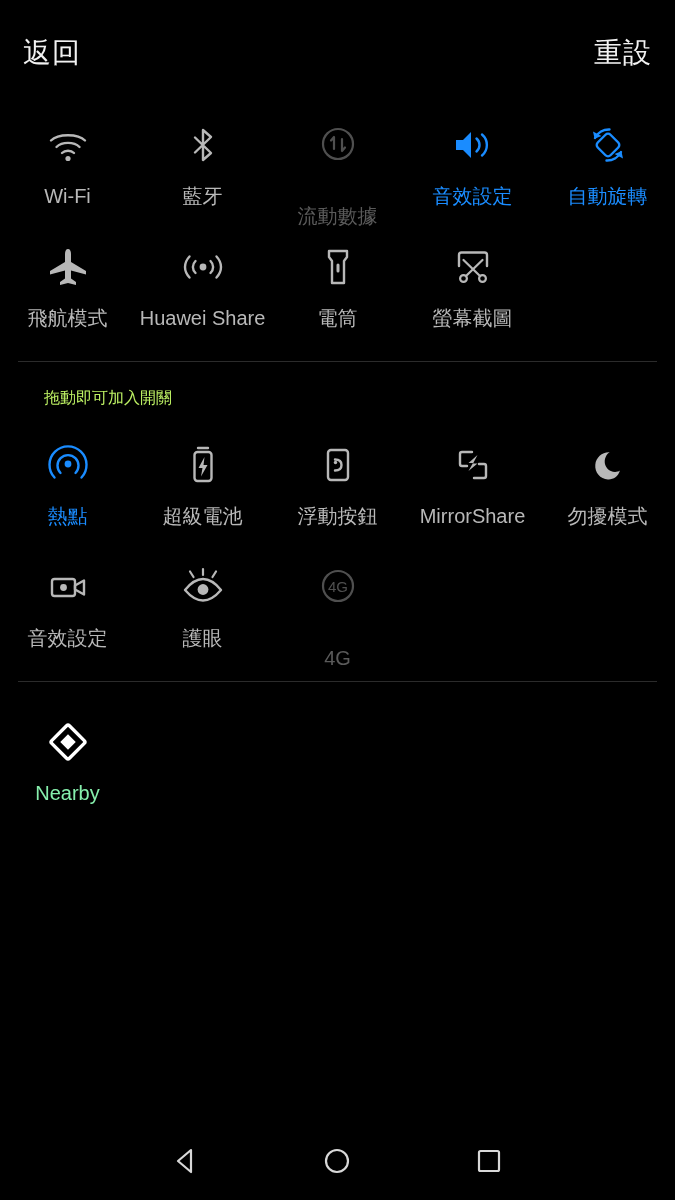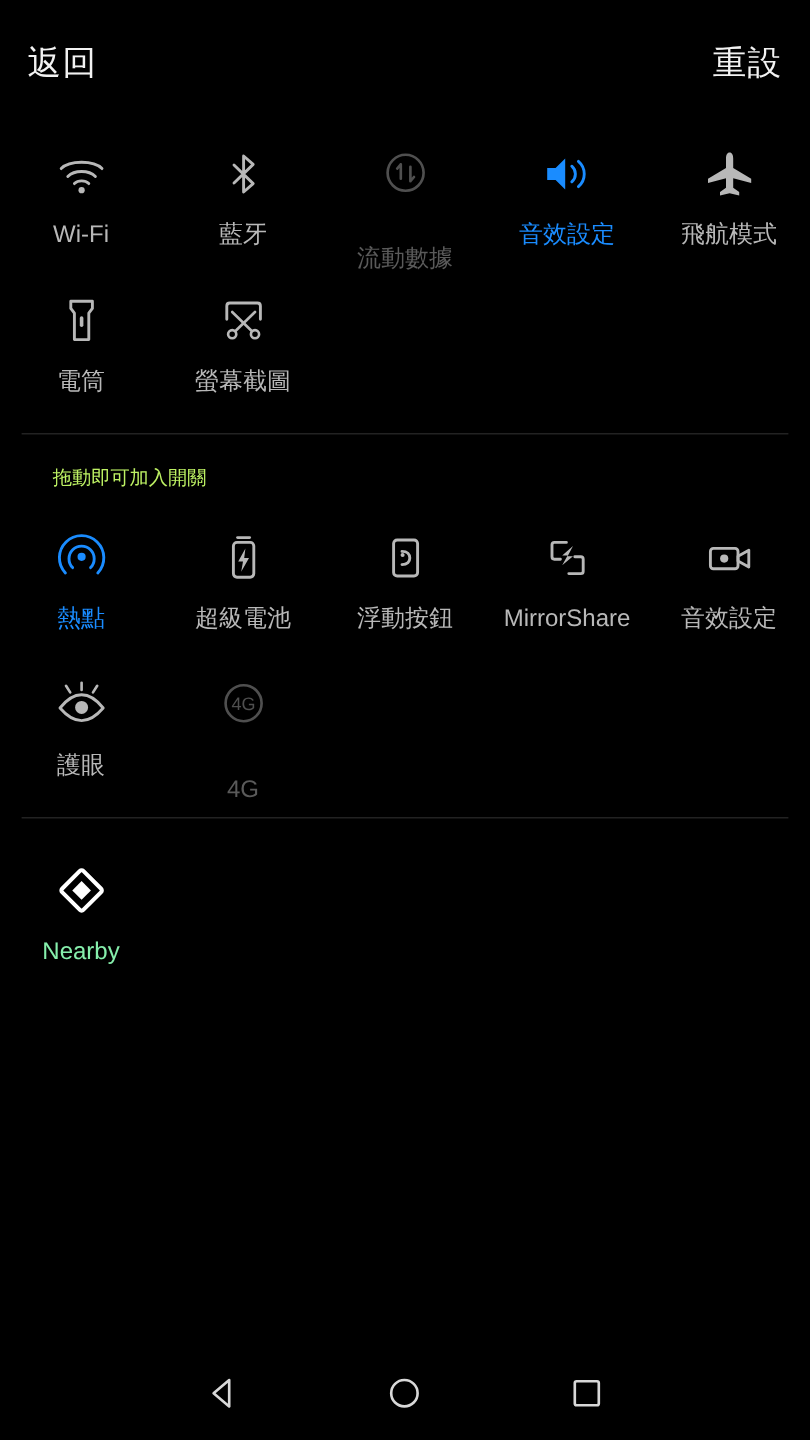--- a/index.html
+++ b/index.html
@@ -165,27 +165,51 @@
       <div class="tile st-on">
         <span class="ic">
           <svg width="46" height="46" viewBox="0 0 46 46">
             <path class="f" d="M6 18 L13 18 L21 10 L21 36 L13 28 L6 28 Z"></path>
             <path d="M26.5 16.5 C30.5 20 30.5 26 26.5 29.5" stroke-width="2.4" stroke-linecap="round" stroke-linejoin="round" fill="none"></path>
             <path d="M32 12.5 C38.5 18 38.5 28 32 33.5" stroke-width="2.4" stroke-linecap="round" stroke-linejoin="round" fill="none"></path>
           </svg>
         </span>
         <span class="lbl">音效設定</span>
       </div>
+      <div class="tile st-on">
+        <span class="ic">
+          <svg width="46" height="46" viewBox="0 0 46 46">
+            <rect x="14" y="14" width="18" height="18" rx="3.5" transform="rotate(45 23 23)" stroke-width="2.4" stroke-linecap="round" stroke-linejoin="round" fill="none"></rect>
+            <path d="M10 16 A15.5 15.5 0 0 1 24.5 7.5" stroke-width="2.4" stroke-linecap="round" stroke-linejoin="round" fill="none"></path>
+            <path d="M36 30 A15.5 15.5 0 0 1 21.5 38.5" stroke-width="2.4" stroke-linecap="round" stroke-linejoin="round" fill="none"></path>
+            <path d="M8 9.5 L9.6 16.8 L16.4 14" class="f"></path>
+            <path d="M38 36.5 L36.4 29.2 L29.6 32" class="f"></path>
+          </svg>
+        </span>
+        <span class="lbl">自動旋轉</span>
+      </div>
       <div class="tile st-off">
         <span class="ic">
           <svg width="46" height="46" viewBox="0 0 46 46">
             <path class="f" d="M23 5 C25 5 26 7 26 10 L26 18 L41 27 L41 30.5 L26 26.5 L26 34.5 L31 38 L31 41 L23 39 L15 41 L15 38 L20 34.5 L20 26.5 L5 30.5 L5 27 L20 18 L20 10 C20 7 21 5 23 5 Z"></path>
           </svg>
         </span>
         <span class="lbl">飛航模式</span>
+      </div>
+      <div class="tile st-off">
+        <span class="ic">
+          <svg width="46" height="46" viewBox="0 0 46 46">
+            <circle class="f" cx="23" cy="23" r="3.4"></circle>
+            <path d="M15.5 17 C12 20.5 12 25.5 15.5 29" stroke-width="2.4" stroke-linecap="round" stroke-linejoin="round" fill="none"></path>
+            <path d="M30.5 17 C34 20.5 34 25.5 30.5 29" stroke-width="2.4" stroke-linecap="round" stroke-linejoin="round" fill="none"></path>
+            <path d="M9.5 12.5 C3.5 19 3.5 27 9.5 33.5" stroke-width="2.4" stroke-linecap="round" stroke-linejoin="round" fill="none"></path>
+            <path d="M36.5 12.5 C42.5 19 42.5 27 36.5 33.5" stroke-width="2.4" stroke-linecap="round" stroke-linejoin="round" fill="none"></path>
+          </svg>
+        </span>
+        <span class="lbl">Huawei Share</span>
       </div>
       <div class="tile st-off">
         <span class="ic">
           <svg width="46" height="46" viewBox="0 0 46 46">
             <path d="M14 7 L32 7 L32 13 L29 17 L29 39 L17 39 L17 17 L14 13 Z" stroke-width="2.4" stroke-linecap="round" stroke-linejoin="round" fill="none"></path>
             <path d="M23 21 L23 27" stroke-width="3" stroke-linecap="round" fill="none"></path>
           </svg>
         </span>
         <span class="lbl">電筒</span>
       </div>
@@ -243,20 +267,28 @@
             <path d="M22 10 L12 10 C10.9 10 10 10.9 10 12 L10 22 C10 23.1 10.9 24 12 24 L17 24" stroke-width="2.4" stroke-linecap="round" stroke-linejoin="round" fill="none"></path>
             <path d="M24 36 L34 36 C35.1 36 36 35.1 36 34 L36 24 C36 22.9 35.1 22 34 22 L29 22" stroke-width="2.4" stroke-linecap="round" stroke-linejoin="round" fill="none"></path>
             <path class="f" d="M27.5 13 L18.5 21 L23 21 L18.5 29 L27.5 21.5 L23 21.5 Z"></path>
           </svg>
         </span>
         <span class="lbl">MirrorShare</span>
       </div>
       <div class="tile st-off">
         <span class="ic">
           <svg width="46" height="46" viewBox="0 0 46 46">
+            <path class="f" d="M35 28.5 C32.5 30.2 29 30.5 25.8 29 C20.4 26.5 18.2 20 20.8 14.7 C21.7 12.8 23.1 11.3 24.7 10.3 C17.4 9.8 11 15.3 10.3 22.7 C9.6 30.3 15.3 37 22.9 37.4 C28.2 37.7 33 34.8 35 28.5 Z"></path>
+          </svg>
+        </span>
+        <span class="lbl">勿擾模式</span>
+      </div>
+      <div class="tile st-off">
+        <span class="ic">
+          <svg width="46" height="46" viewBox="0 0 46 46">
             <rect x="7" y="15" width="23" height="17" rx="2.5" stroke-width="2.4" stroke-linecap="round" stroke-linejoin="round" fill="none"></rect>
             <path d="M30 21.5 L39 16.5 L39 30.5 L30 25.5 Z" stroke-width="2.4" stroke-linecap="round" stroke-linejoin="round" fill="none"></path>
             <circle class="f" cx="18.5" cy="23.5" r="3.4"></circle>
           </svg>
         </span>
         <span class="lbl">音效設定</span>
       </div>
       <div class="tile st-off">
         <span class="ic">
           <svg width="46" height="46" viewBox="0 0 46 46">

